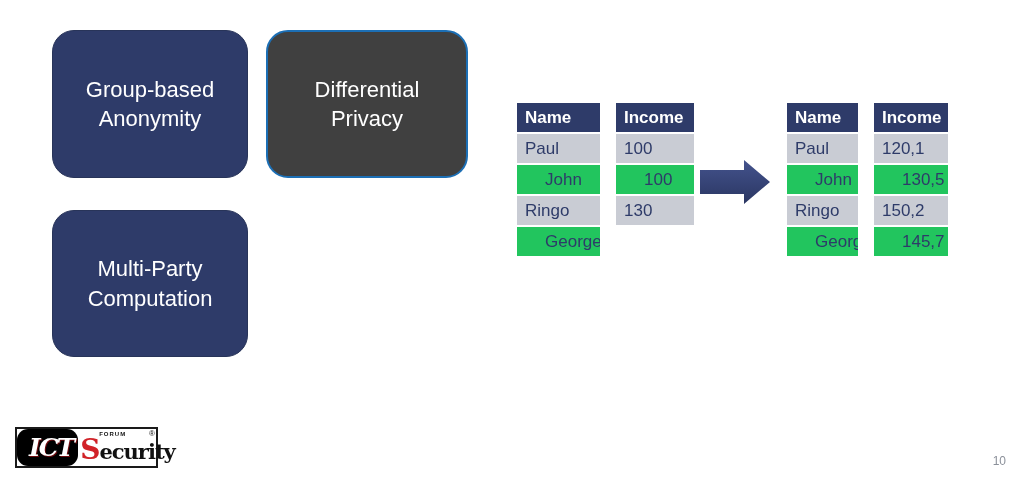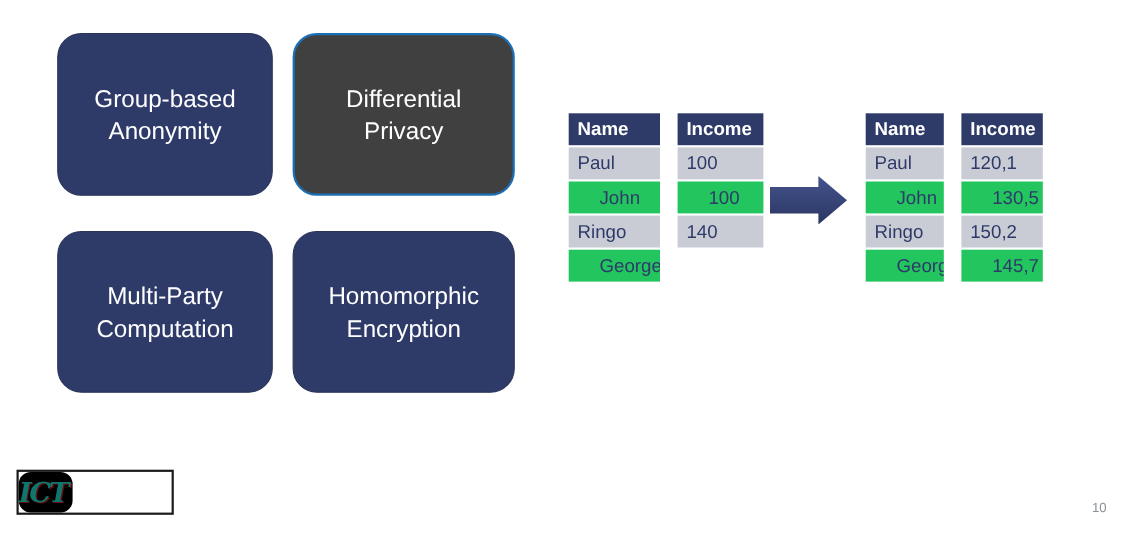--- a/index.html
+++ b/index.html
@@ -69,29 +69,29 @@
     position: absolute;
     left: 15px; top: 427px;
     width: 143px; height: 41px;
     border: 2px solid #1a1a1a;
     background: #ffffff;
     box-sizing: border-box;
     display: flex;
   }
   .logo-ict {
     background: #000000;
-    color: #0f766e;
+    color: #ffffff;
     font-family: "DejaVu Serif", serif;
     font-weight: bold;
     font-style: italic;
     font-size: 25px;
     letter-spacing: -2px;
     display: flex;
     align-items: center;
-    padding: 0 5px 0 0;
+    padding: 0 5px 0 12px;
     text-shadow: 1px 1px 0 #6d0b0e;
     border-radius: 11px;
   }
   .logo-right { position: relative; flex: 1; }
   .logo-forum {
     position: absolute;
     top: 2px; left: 21px;
     font-size: 6px;
     font-weight: bold;
     letter-spacing: 1px;
@@ -129,50 +129,52 @@
 
   <div class="concept-box box-navy box1">
     <span>Group-based Anonymity</span>
   </div>
   <div class="concept-box box-blue box2">
     <span>Differential Privacy</span>
   </div>
   <div class="concept-box box-navy box3">
     <span>Multi-Party Computation</span>
   </div>
-  <div class="concept-box box-navy box4">
-    <span>Homomorphic Encryption</span>
-  </div>
 
   <div class="data-table table-before">
     <div class="cell th">Name</div>
     <div class="cell th">Income</div>
     <div class="cell r-dark">Paul</div>
     <div class="cell r-dark">100</div>
     <div class="cell r-light">John</div>
     <div class="cell r-light">100</div>
     <div class="cell r-dark">Ringo</div>
-    <div class="cell r-dark">140</div>
+    <div class="cell r-dark">130</div>
     <div class="cell r-light">George</div>
   </div>
 
   <div class="arrow"></div>
 
   <div class="data-table table-after">
     <div class="cell th">Name</div>
     <div class="cell th">Income</div>
     <div class="cell r-dark">Paul</div>
     <div class="cell r-dark">120,1</div>
     <div class="cell r-light">John</div>
     <div class="cell r-light">130,5</div>
     <div class="cell r-dark">Ringo</div>
     <div class="cell r-dark">150,2</div>
     <div class="cell r-light">George</div>
     <div class="cell r-light">145,7</div>
   </div>
 
   <div class="logo">
     <div class="logo-ict">ICT</div>
+    <div class="logo-right">
+      <span class="logo-forum">FORUM</span>
+      <span class="logo-sec"><span class="logo-s">S</span><span>ecurity</span></span>
+      <span class="logo-reg">®</span>
+    </div>
   </div>
 
   <div class="page-number">10</div>
 
 </div>
 
 </body></html>

